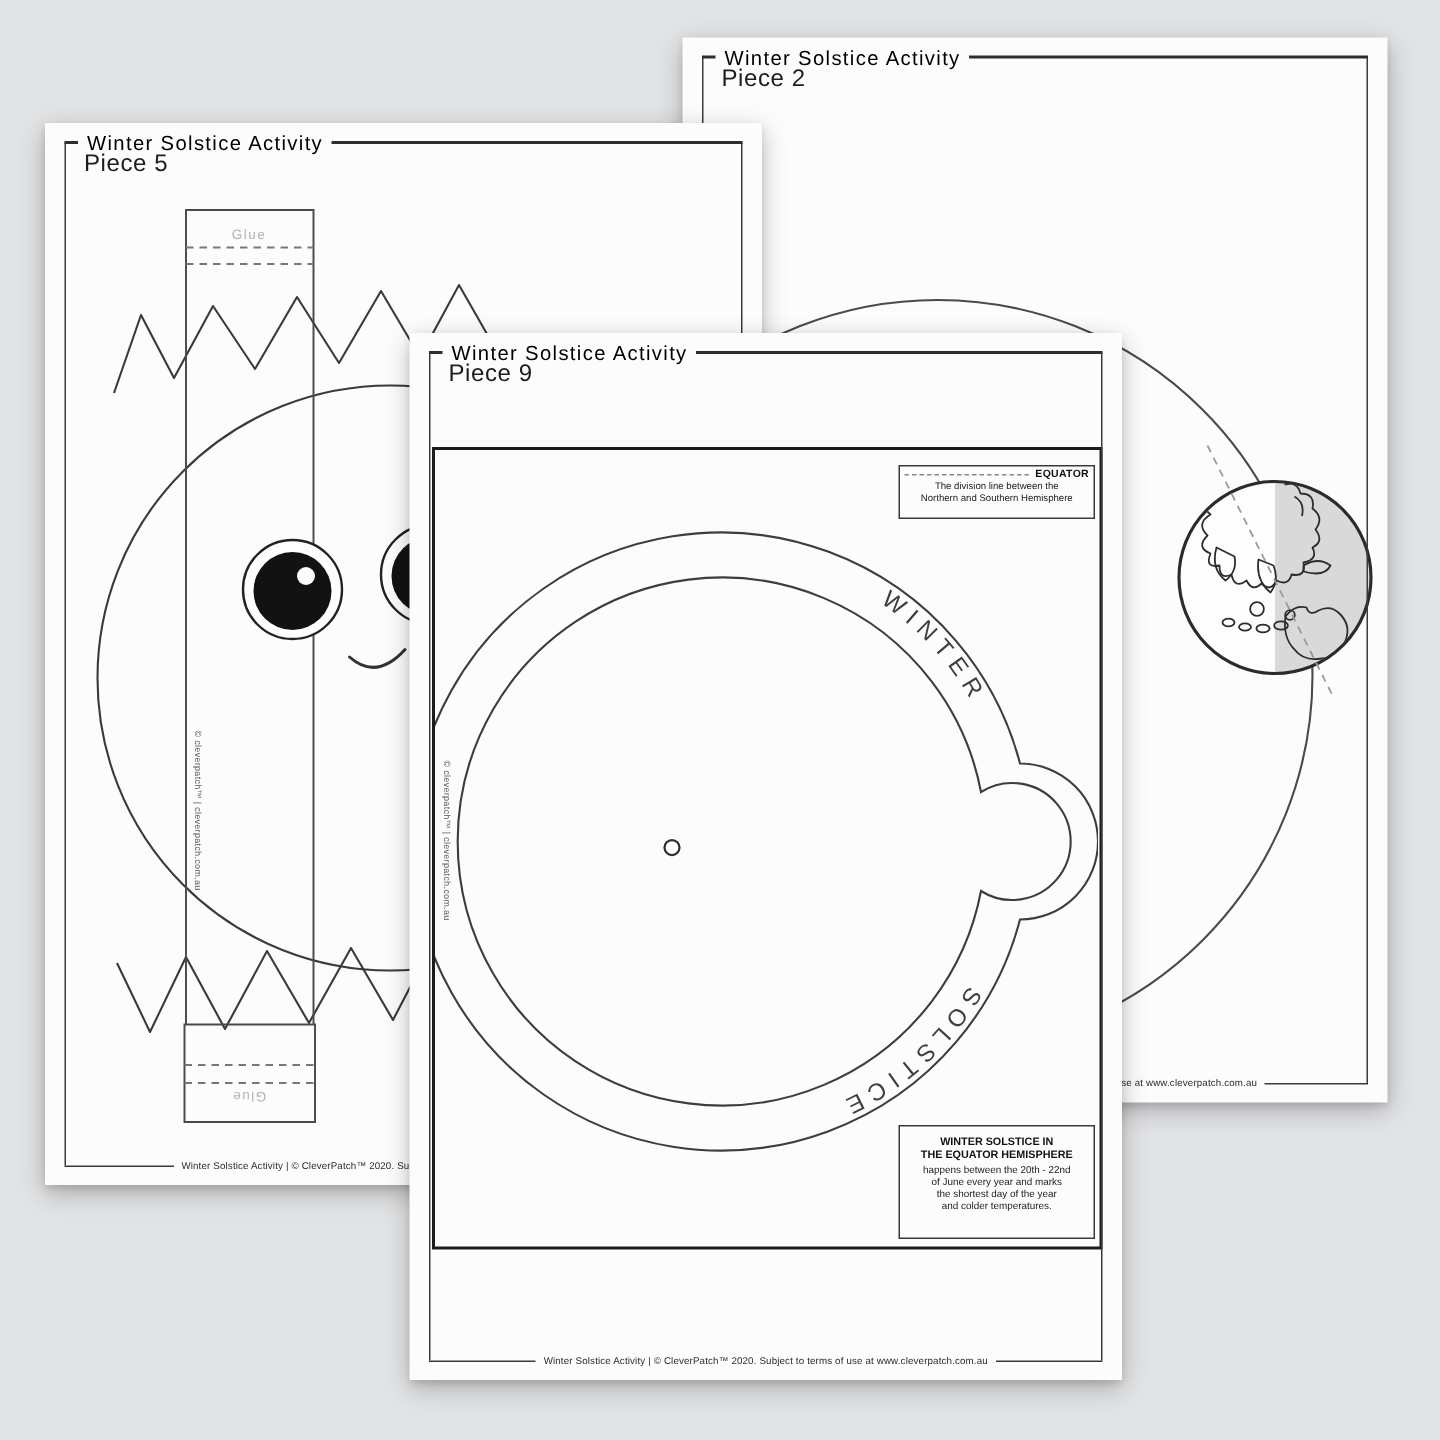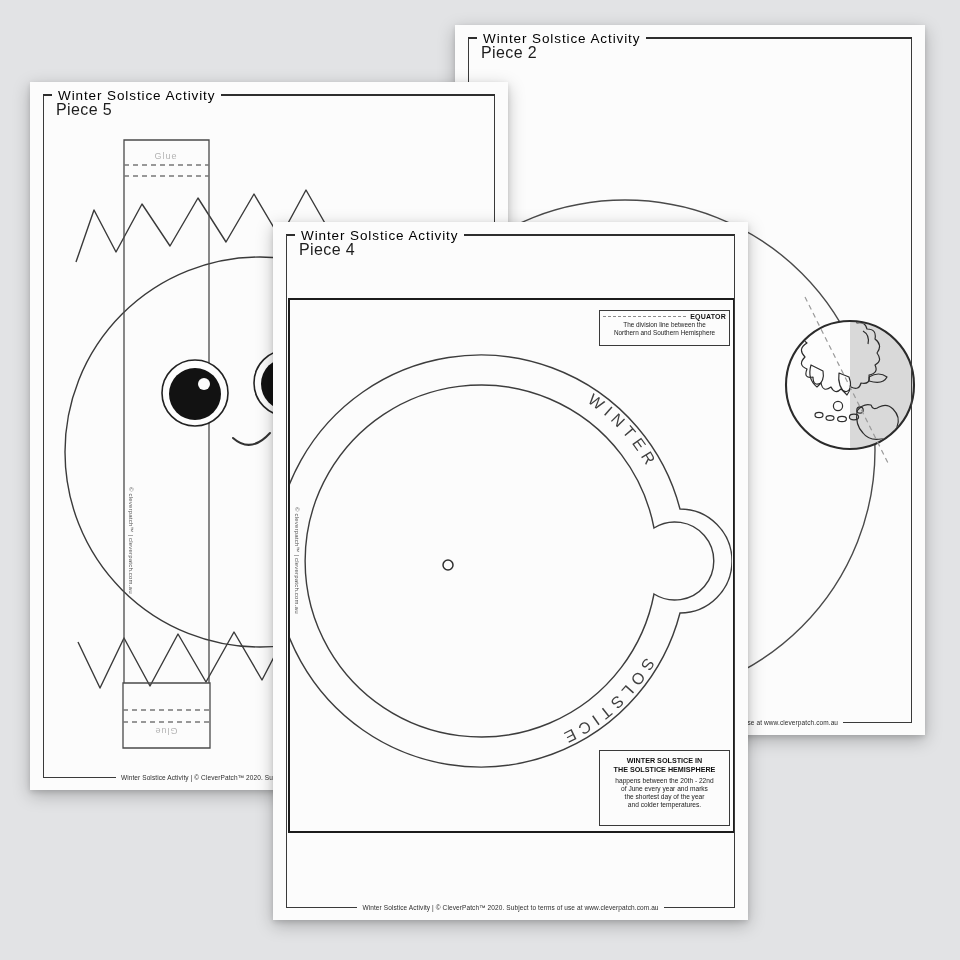--- a/index.html
+++ b/index.html
@@ -138,21 +138,21 @@
     <span class="fline"></span>
   </div>
 </div>
 
 <div class="page piece1">
   <div class="topbar">
     <span class="hline short"></span>
     <span class="page-title">Winter Solstice Activity</span>
     <span class="hline long"></span>
   </div>
-  <div class="piece-label">Piece 4</div>
+  <div class="piece-label">Piece 9</div>
 
   <div class="inner-box">
     <svg class="art" width="442" height="530" viewBox="3 3 442 530">
       <defs>
         <path id="winterArc" d="M194,73 A191,191 0 0 1 385,264"></path>
         <path id="solsticeArc" d="M379,310 A191,191 0 0 1 194,455"></path>
       </defs>
 
       <path d="M393,212 A206,206 0 1 0 393,316 A52,52 0 0 0 393,212 Z" fill="none" stroke="#3d3d3d" stroke-width="1.4"></path>
 
@@ -171,21 +171,21 @@
       <div class="eq-row">
         <span class="eq-dash"></span>
         <span class="eq-head">EQUATOR</span>
       </div>
       <div class="eq-body">The division line between the</div>
       <div class="eq-body">Northern and Southern Hemisphere</div>
     </div>
 
     <div class="info-box">
       <div class="info-head">WINTER SOLSTICE IN</div>
-      <div class="info-head">THE SOLSTICE HEMISPHERE</div>
+      <div class="info-head">THE EQUATOR HEMISPHERE</div>
       <div class="info-gap"></div>
       <div class="info-body">happens between the 20th - 22nd</div>
       <div class="info-body">of June every year and marks</div>
       <div class="info-body">the shortest day of the year</div>
       <div class="info-body">and colder temperatures.</div>
     </div>
   </div>
 
   <div class="vtext" style="left:27px;top:285px;">© cleverpatch™ | cleverpatch.com.au</div>
 

